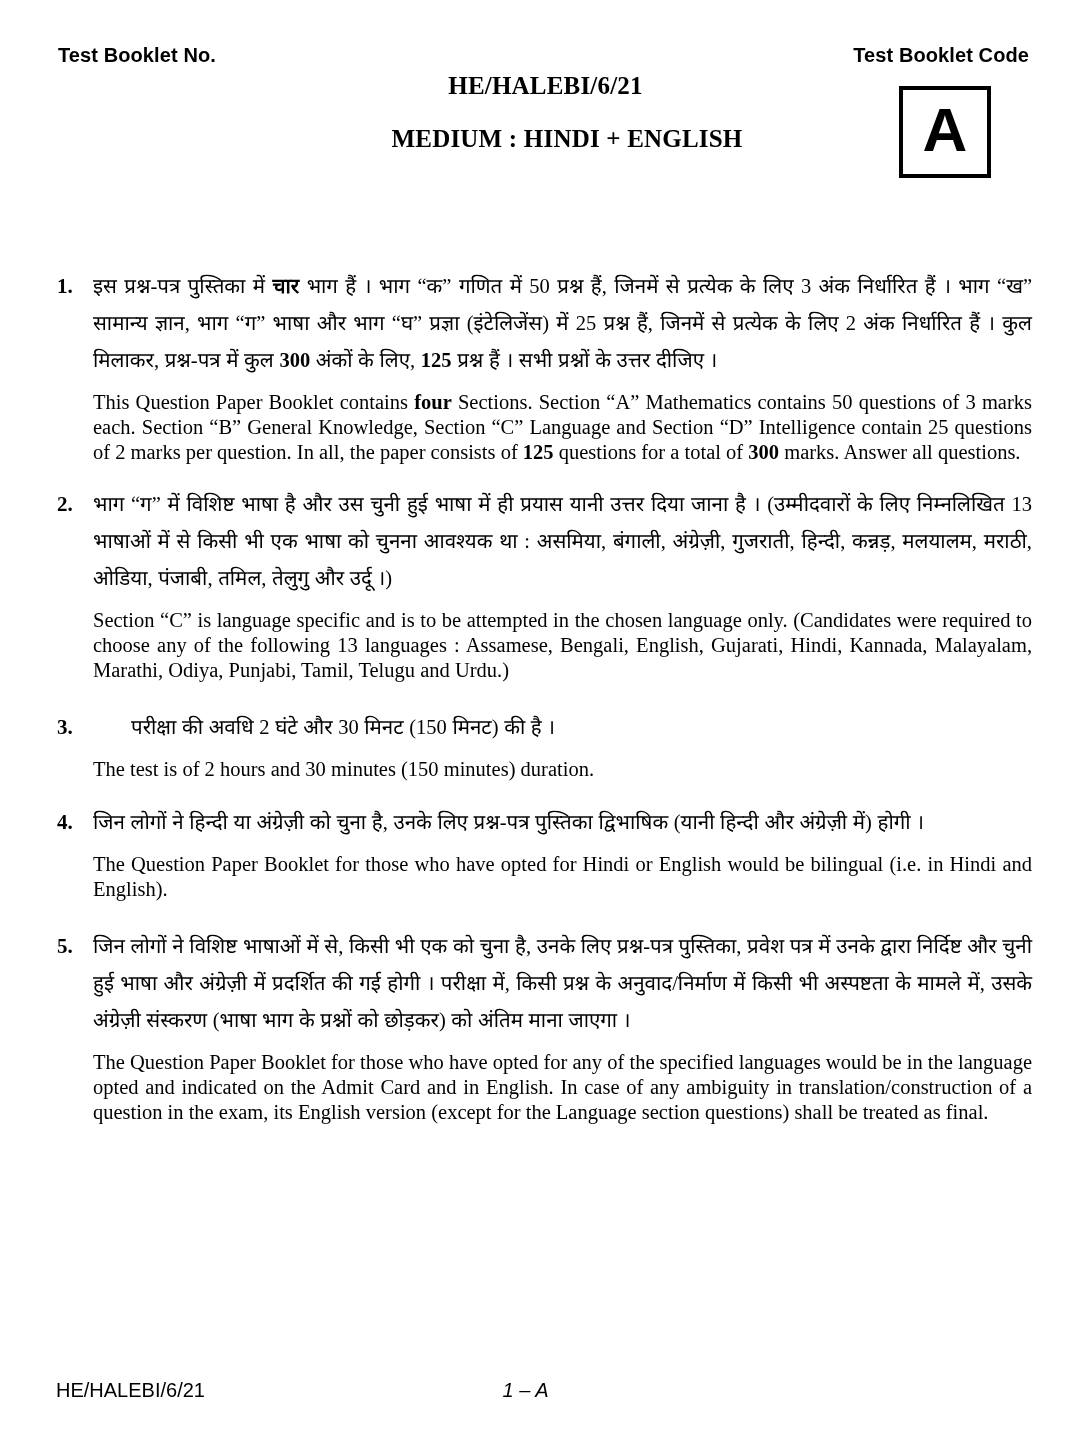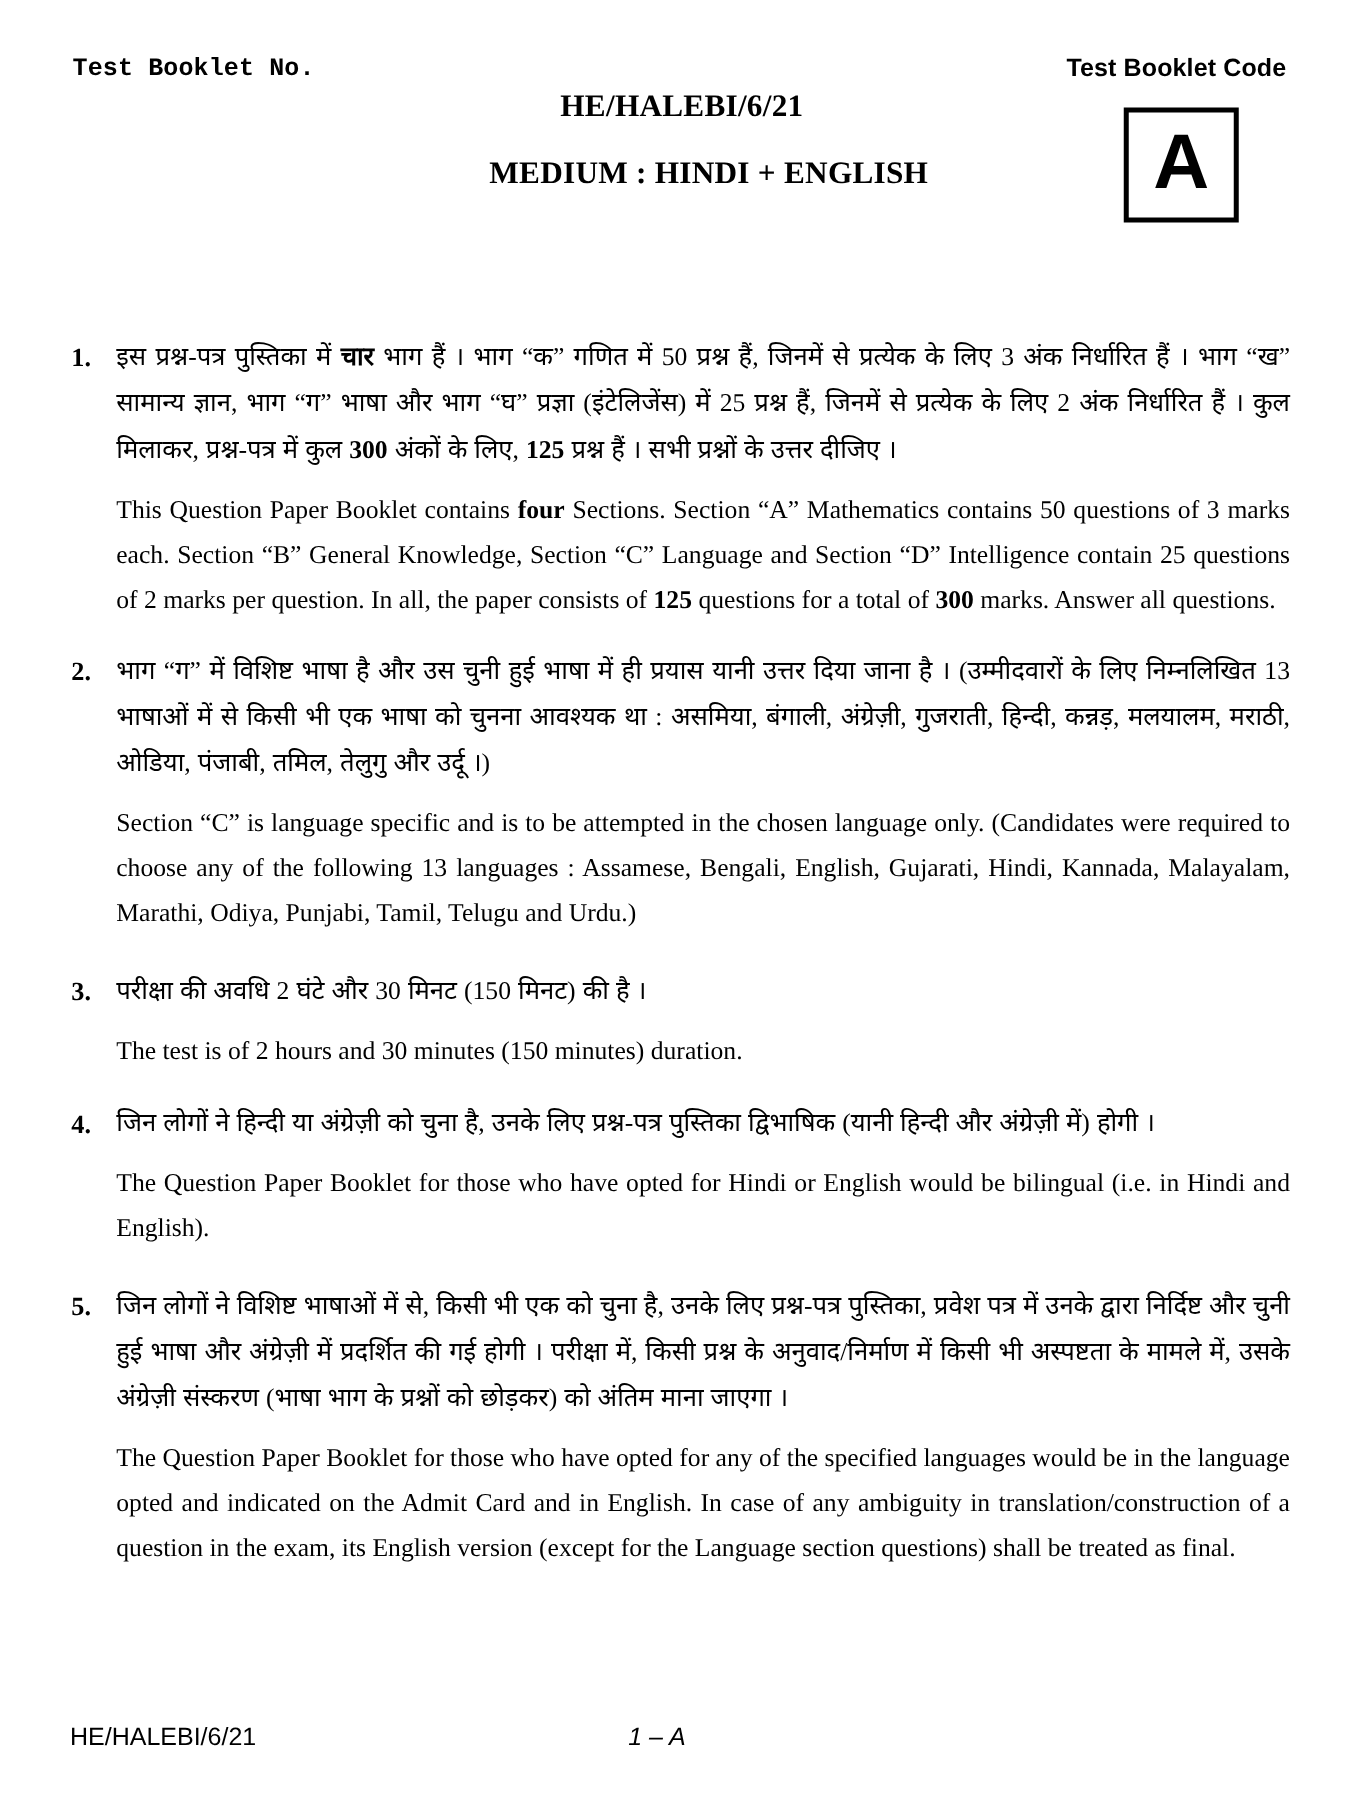--- a/index.html
+++ b/index.html
@@ -21,21 +21,21 @@
     left: 0; top: 0;
     width: 1091px;
     height: 1445px;
   }
 
   
   .hdr-left {
     position: absolute;
     left: 58px;
     top: 44px;
-    font-family: Liberation Mono, monospace;
+    font-family: Liberation Sans, sans-serif;
     font-weight: bold;
     font-size: 20px;
     letter-spacing: 0.1px;
     text-align: right;
   }
   .hdr-right {
     position: absolute;
     right: 62px;
     top: 44px;
     font-family: "Liberation Sans", "DejaVu Sans", sans-serif;
@@ -118,27 +118,27 @@
   }
   .hi {
     font-size: 20.5px;
     line-height: 37px;
     text-align: justify;
     text-align-last: left;
     word-spacing: 0.5px;
   }
   .en {
     font-size: 20.5px;
-    line-height: 36px;
+    line-height: 25px;
     text-align: justify;
     text-align-last: left;
     margin-top: 11px;
   }
   .en.tight { text-align: left; }
-  .hi.tight { text-align: left; }
+  .hi.tight { text-align: left; margin-left: 38px; }
 
   .gap-1 { margin-bottom: 21px; }
   .gap-2 { margin-bottom: 26px; }
   .gap-3 { margin-bottom: 22px; }
   .gap-4 { margin-bottom: 26px; }
 
   b.bold { font-weight: bold; }
 
   
   .footer {

